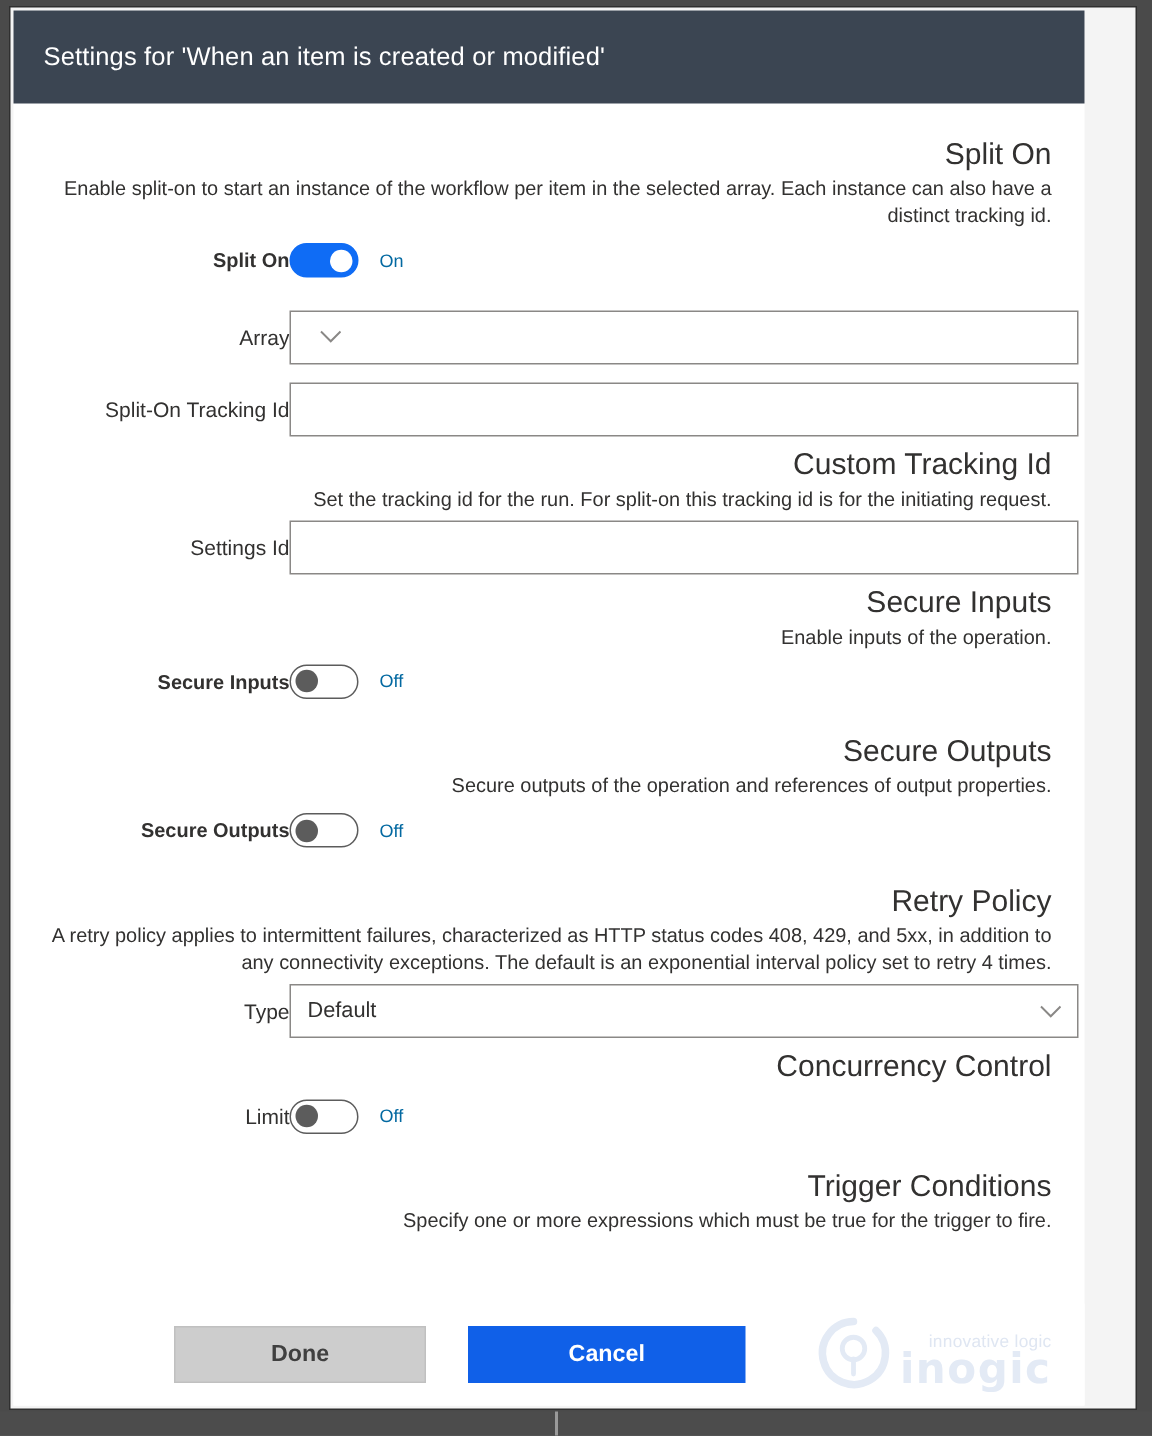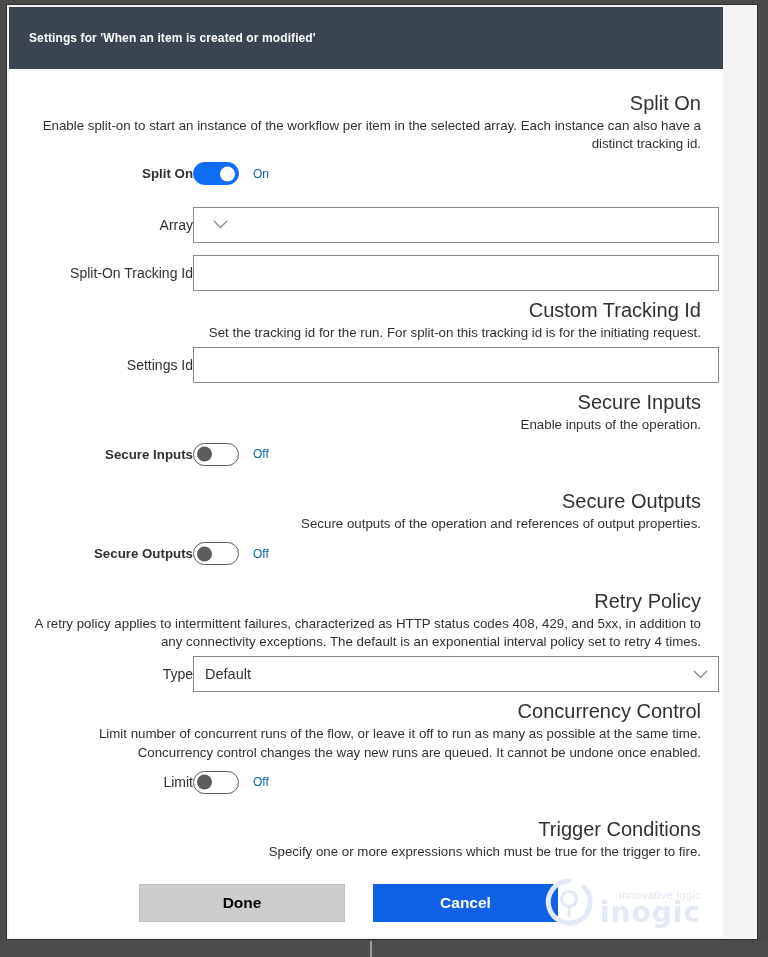--- a/index.html
+++ b/index.html
@@ -67,23 +67,22 @@
     height: 62px;
     background: #3b4552;
     display: flex;
     align-items: center;
     padding: 0 20px;
     box-sizing: border-box;
     flex: none;
   }
   .titlebar-text {
     color: #ffffff;
-    font-size: 12px;
+    font-size: 17px;
     letter-spacing: 0.1px;
-    font-weight: bold;
   }
 
   .body-scroll {
     flex: 1 1 auto;
     padding: 22px 22px 0 22px;
     box-sizing: border-box;
     overflow: hidden;
     position: relative;
     text-align: right;
   }
@@ -204,25 +203,25 @@
   .btn {
     height: 38px;
     font-size: 15.5px;
     font-weight: 700;
     border: none;
     box-sizing: border-box;
     cursor: pointer;
     font-family: "Liberation Sans", sans-serif;
   }
   .btn-done {
-    width: 206px;
+    width: 168px;
     background: #cdcdcd;
-    color: #000000;
+    color: #404040;
     border: 1px solid #c0c0c0;
-    margin-left: 108px;
+    margin-left: 85px;
     cursor: default;
   }
   .btn-cancel {
     width: 185px;
     background: #1060e8;
     color: #ffffff;
     margin-left: 28px;
   }
 
   
@@ -370,21 +369,20 @@
                 </svg>
             </span>
           </div>
         </div>
       </div>
 
       <div class="gap-sm"></div>
 
       <div>
         <h2 class="section-title">Concurrency Control</h2>
-        <p class="section-desc">Limit number of concurrent runs of the flow, or leave it off to run as many as possible at the same time. Concurrency control changes the way new runs are queued. It cannot be undone once enabled.</p>
 
         <div class="field-row">
           <span class="field-label reg">Limit</span>
           <div class="toggle off">
             <span class="knob"></span>
           </div>
           <span class="toggle-state">Off</span>
         </div>
       </div>
 

